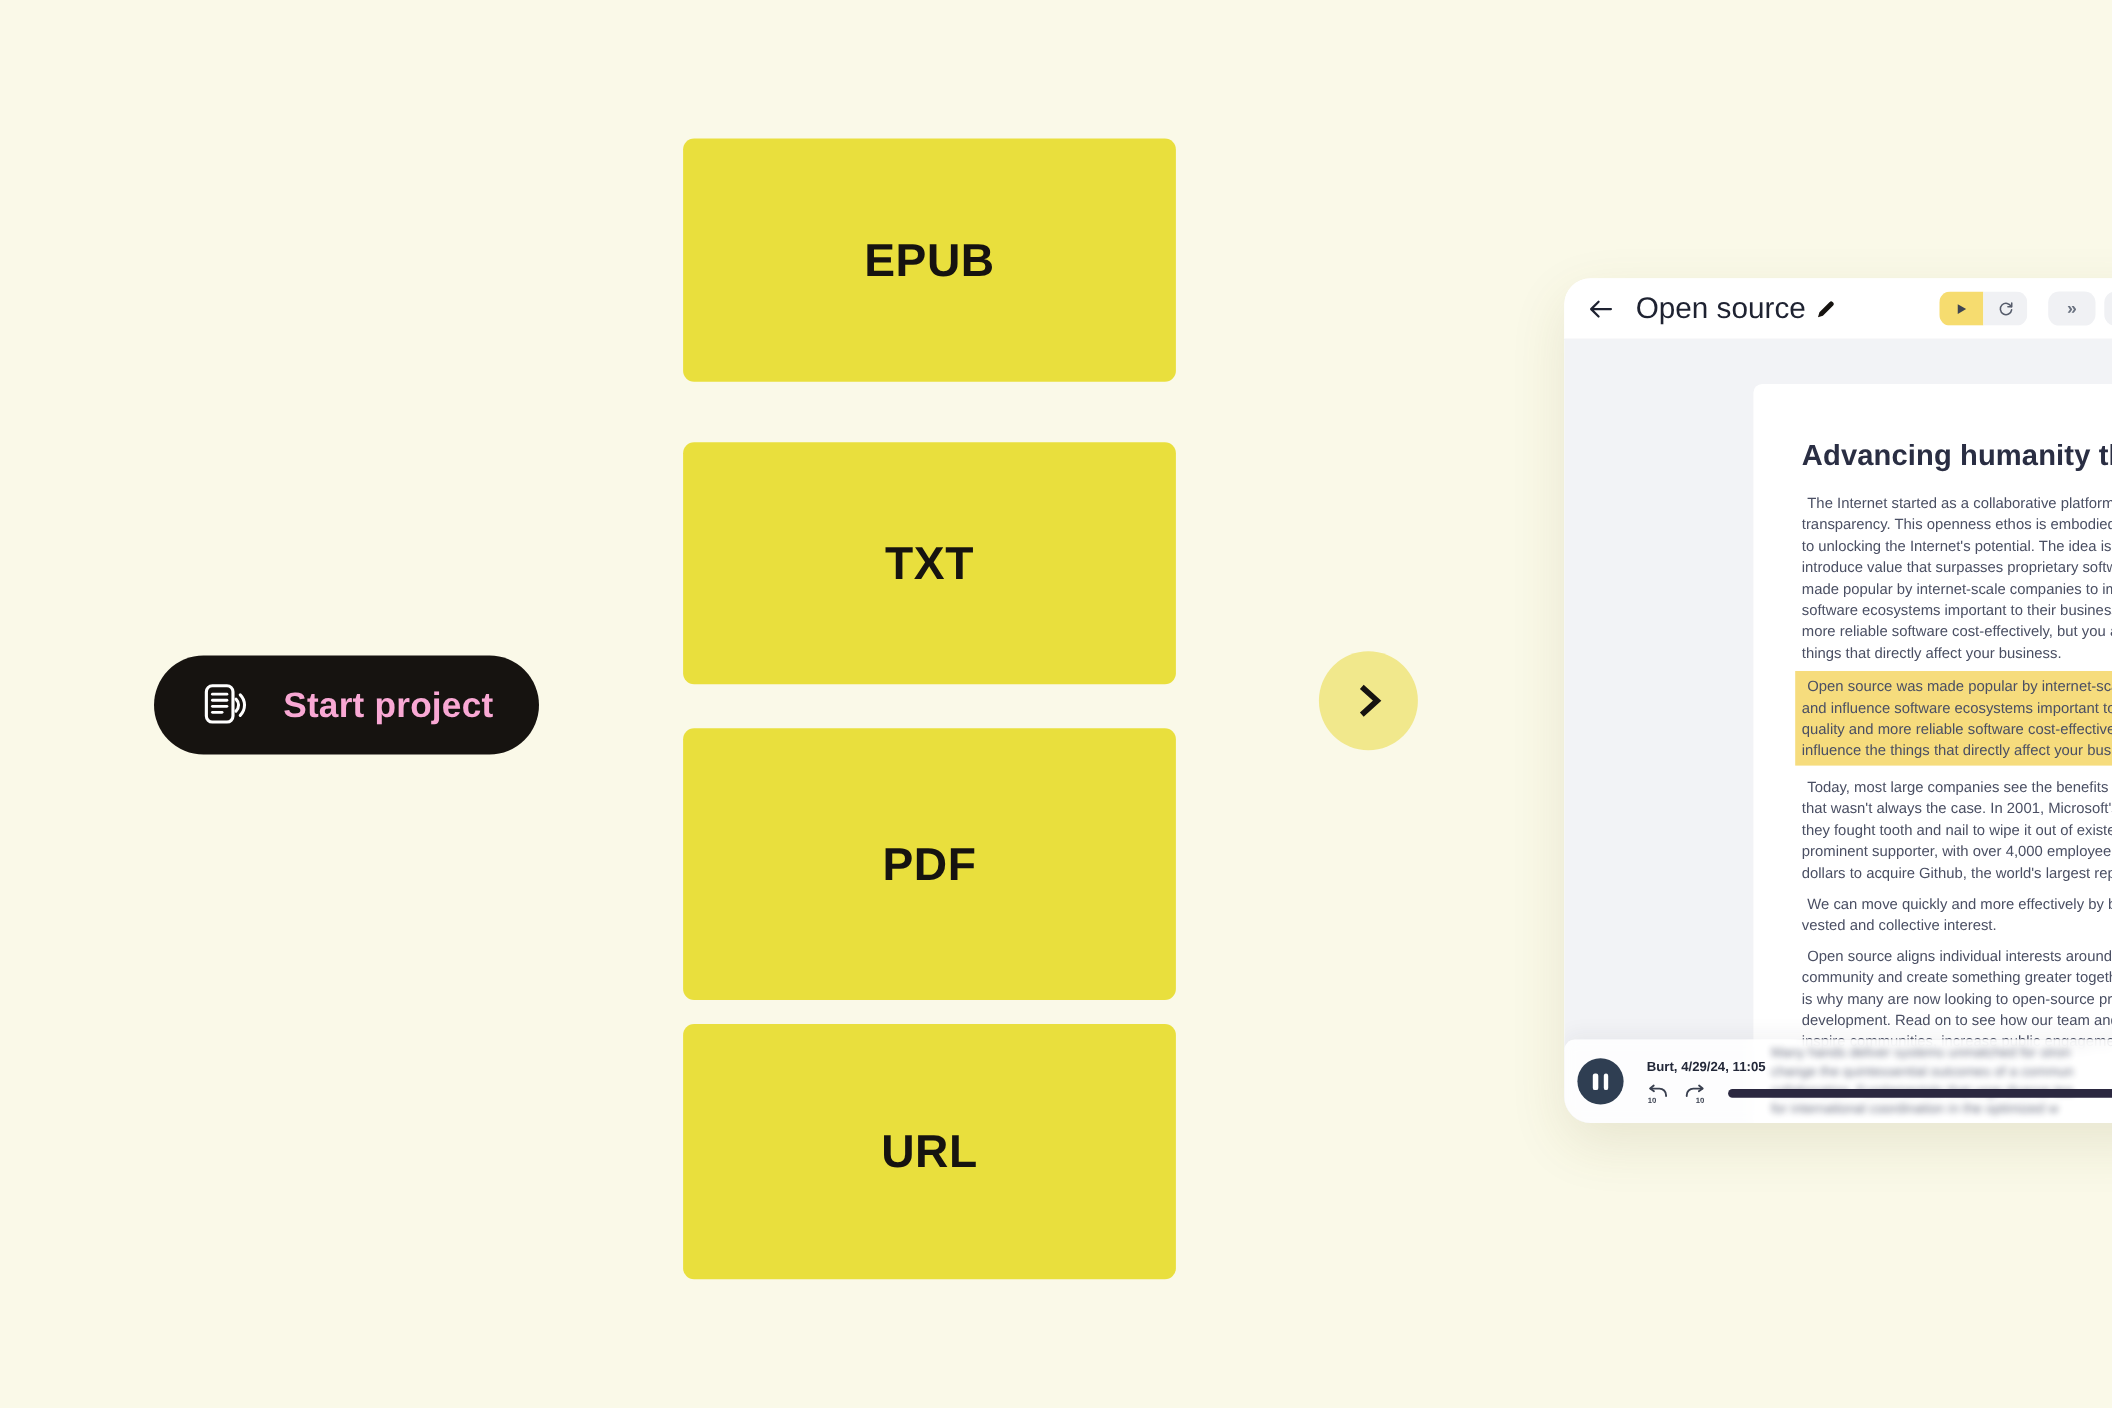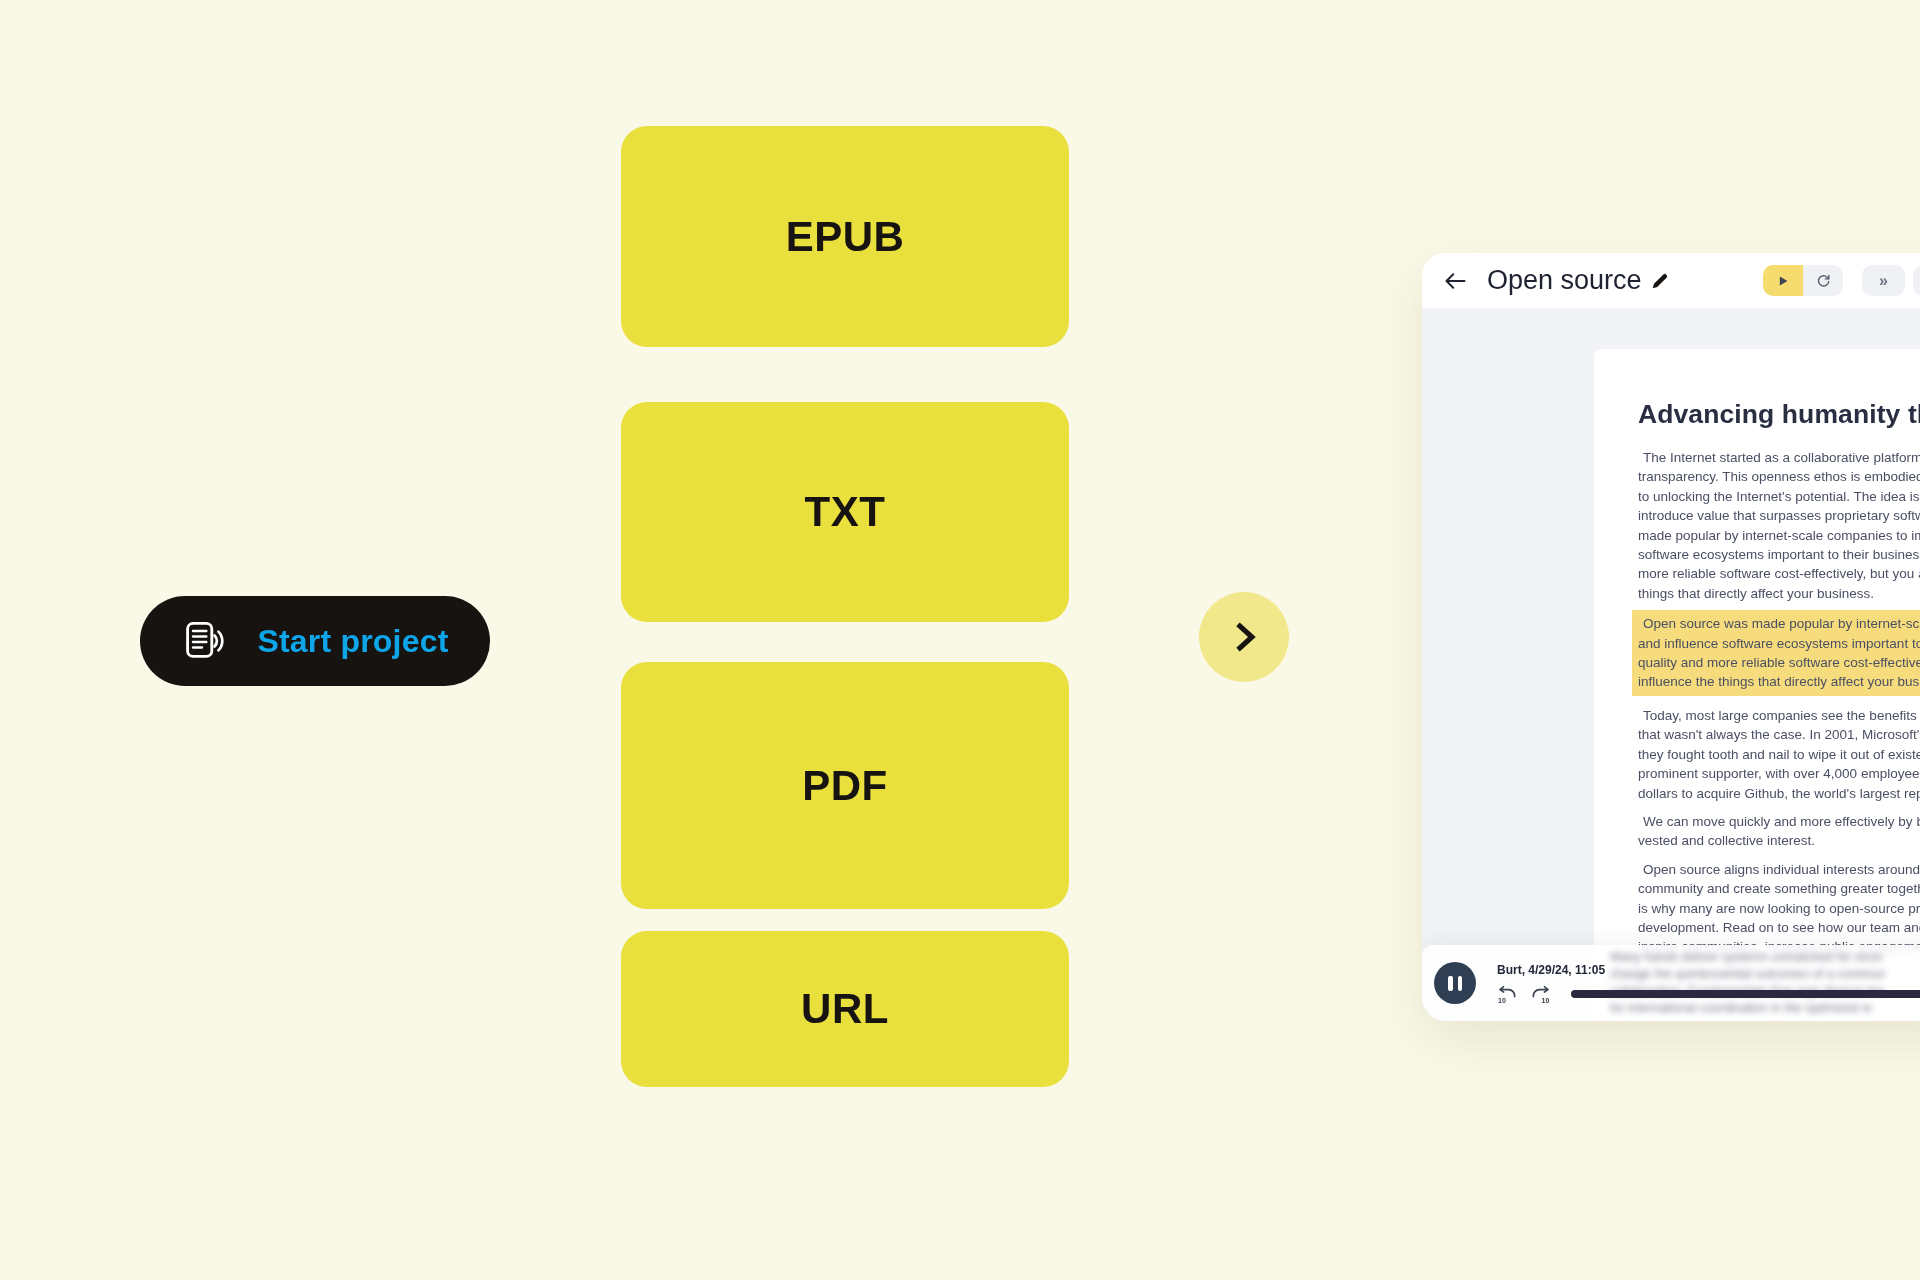--- a/index.html
+++ b/index.html
@@ -2,31 +2,31 @@
 <html><head>
 <meta charset="utf-8">
 <style>
   html,body{margin:0;padding:0;background:#FAF9E8;}
   .stage{position:relative;width:1920px;height:1280px;overflow:hidden;background:#FAF9E8;
          font-family:"Liberation Sans",sans-serif;}
 
   
   .start-btn{position:absolute;left:140px;top:596px;width:350px;height:90px;border-radius:46px;
              background:#161310;display:flex;align-items:center;justify-content:center;gap:32px;
-             color:#0ea5e9;cursor:pointer;}
+             color:#f9a8d4;cursor:pointer;}
   .start-label{font-size:32px;font-weight:600;letter-spacing:.2px;}
 
   
-  .card{position:absolute;left:621px;width:448px;background:#E9DF3D;border-radius:26px;
+  .card{position:absolute;left:621px;width:448px;background:#E9DF3D;border-radius:10px;
         display:flex;align-items:center;justify-content:center;cursor:pointer;}
   .card-label{font-size:42px;font-weight:800;color:#161310;letter-spacing:.5px;}
   .card-epub{top:126px;height:221px;}
   .card-txt{top:402px;height:220px;}
   .card-pdf{top:662px;height:247px;}
-  .card-url{top:931px;height:156px;}
+  .card-url{top:931px;height:232px;}
 
   
   .next-btn{position:absolute;left:1199px;top:592px;width:90px;height:90px;border-radius:50%;
             background:#F1E88C;display:flex;align-items:center;justify-content:center;cursor:pointer;}
 
   
   .window{position:absolute;left:1422px;top:253px;width:560px;height:768px;background:#fff;
           border-radius:24px;overflow:hidden;box-shadow:0 18px 50px rgba(95,88,30,.12);}
   .win-header{position:absolute;top:0;left:0;right:0;height:55px;background:#fff;
               border-bottom:1px solid #E8EAEE;display:flex;align-items:center;}

